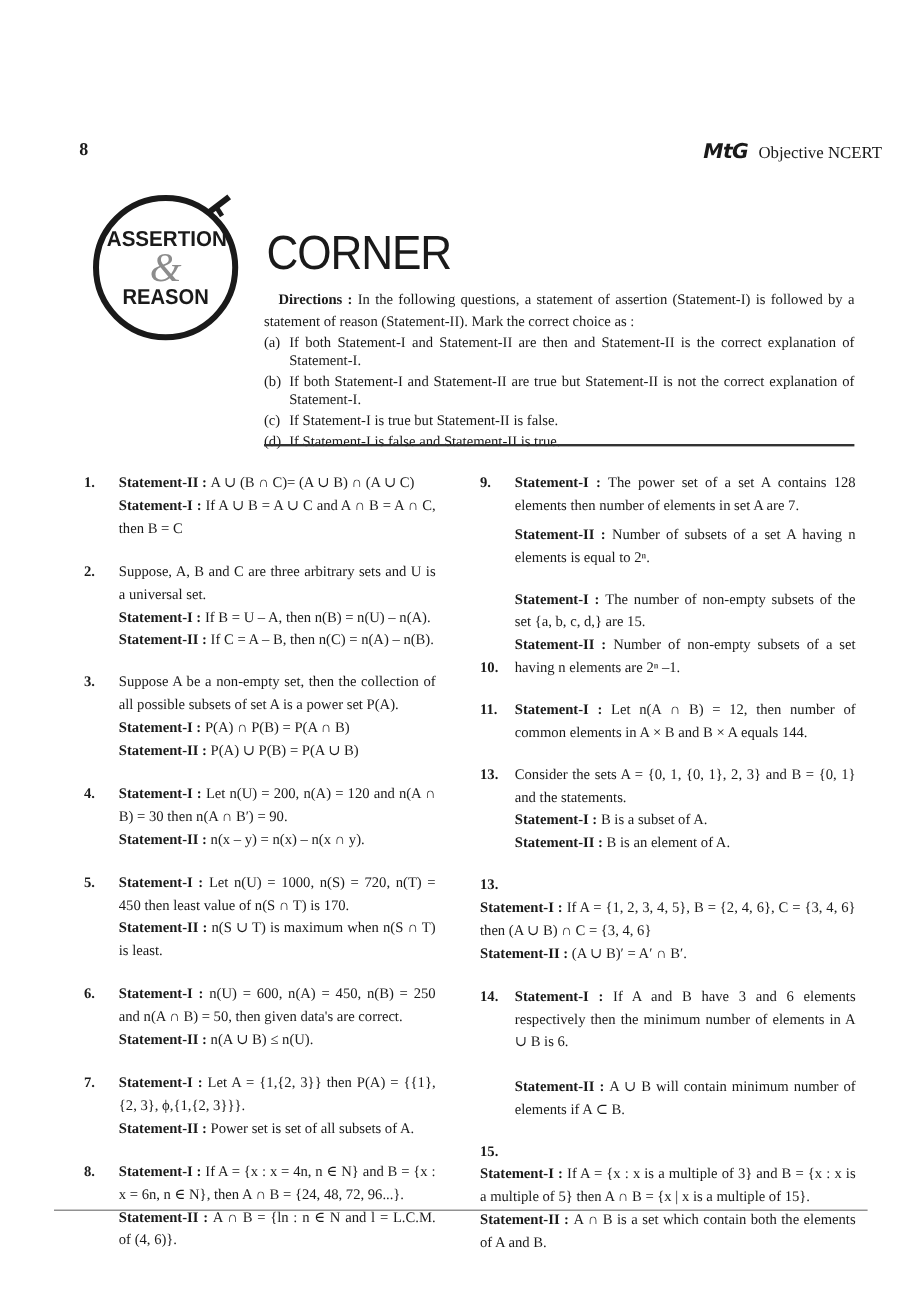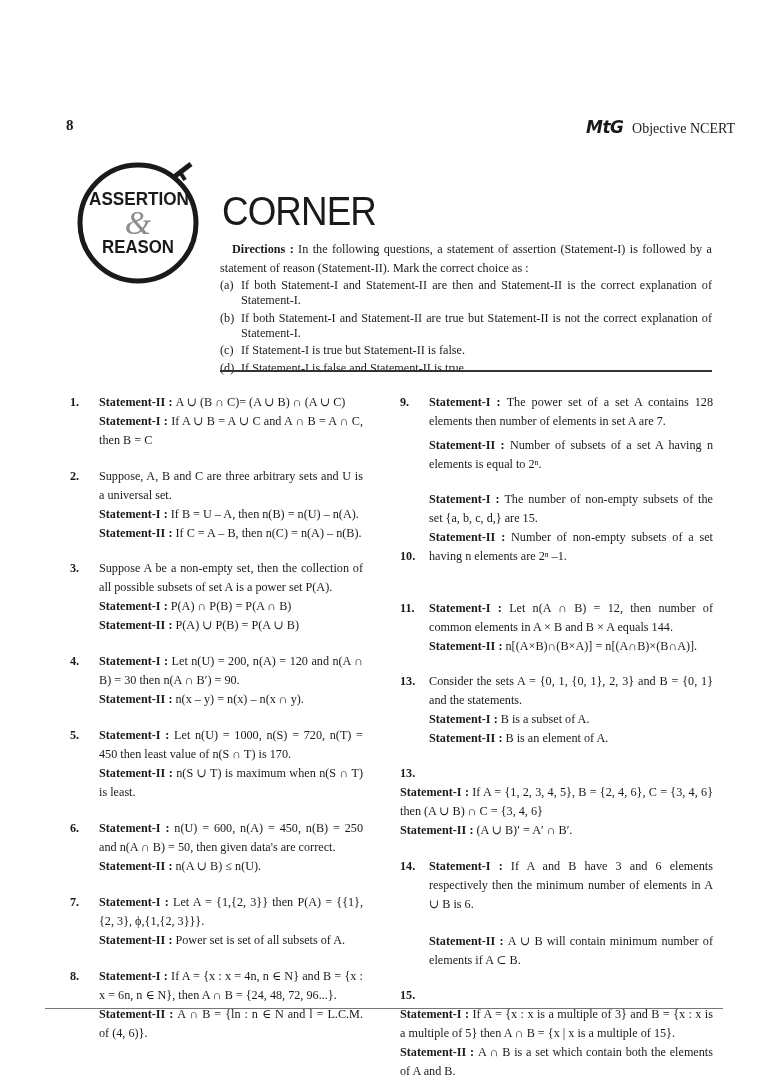--- a/index.html
+++ b/index.html
@@ -142,25 +142,24 @@
         <div style="margin-top: 5px;"><span class="stmt-lbl">Statement-II : </span><span>Number of subsets of a set A having n elements is equal to 2ⁿ.</span></div>
       </div>
     </div>
     <div class="q" style="margin-top: 16px; align-items: flex-end;">
       <span class="num">10.</span>
       <div class="body">
         <div><span class="stmt-lbl">Statement-I : </span><span>The number of non-empty subsets of the set {a, b, c, d,} are 15.</span></div>
         <div><span class="stmt-lbl">Statement-II : </span><span>Number of non-empty subsets of a set having n elements are 2ⁿ –1.</span></div>
       </div>
     </div>
-    <div class="q" style="margin-top: 33px;">
+    <div class="q" style="margin-top: 16px;">
       <span class="num">11.</span>
       <div class="body">
         <div><span class="stmt-lbl">Statement-I : </span><span>Let n(A ∩ B) = 12, then number of common elements in A × B and B × A equals 144.</span></div>
-        <div><span class="stmt-lbl">Statement-II : </span><span>n[(A×B)∩(B×A)] = n[(A∩B)×(B∩A)].</span></div>
       </div>
     </div>
     <div class="q" style="margin-top: 16px;">
       <span class="num">13.</span>
       <div class="body">
         <div>Consider the sets A = {0, 1, {0, 1}, 2, 3} and B = {0, 1} and the statements.</div>
         <div><span class="stmt-lbl">Statement-I : </span><span>B is a subset of A.</span></div>
         <div><span class="stmt-lbl">Statement-II : </span><span>B is an element of A.</span></div>
       </div>
     </div>

